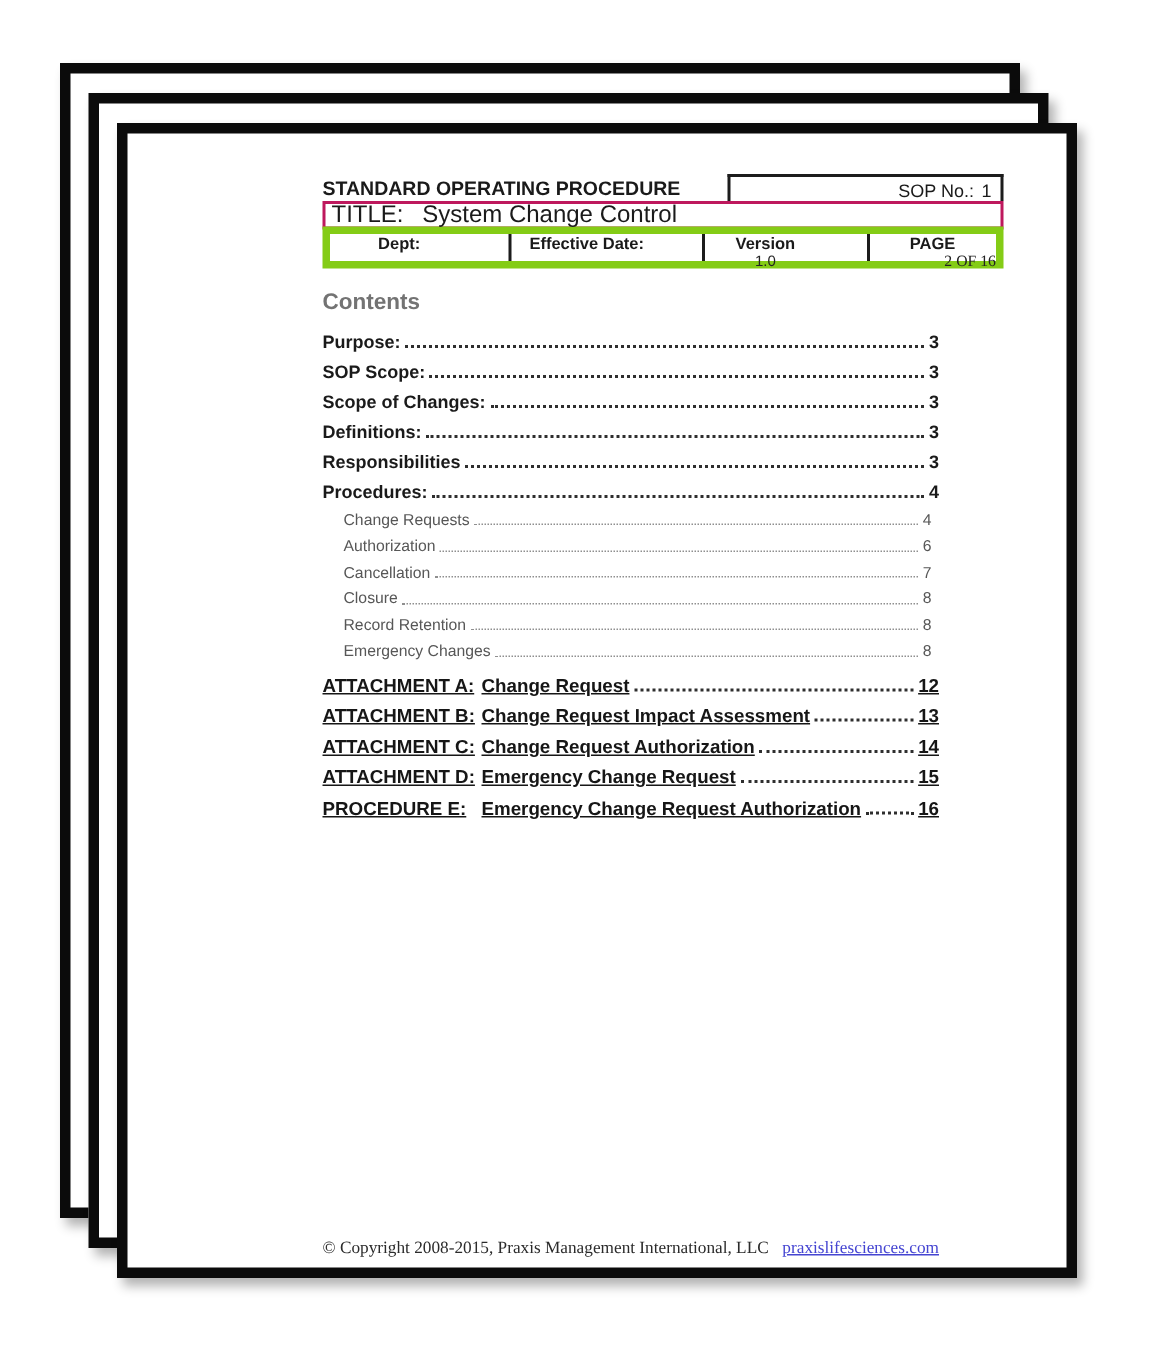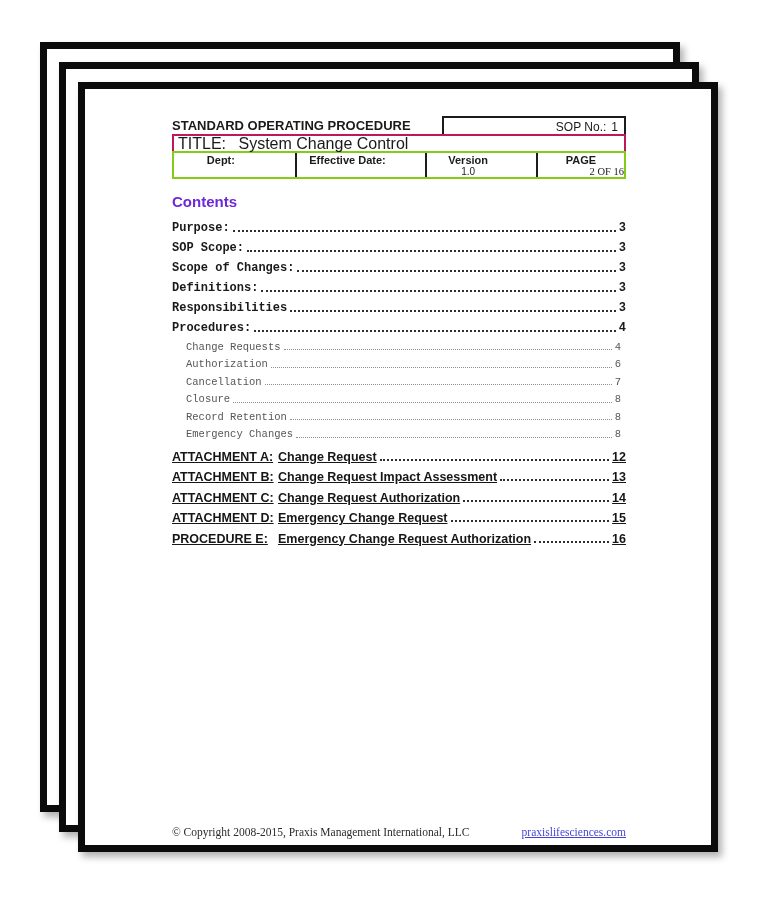--- a/index.html
+++ b/index.html
@@ -7,45 +7,45 @@
     position:relative; width:768px; height:898px; overflow:hidden;
     font-family:"Liberation Sans", sans-serif; color:#1a1a1a;
   }
   .page {
     position:absolute; width:640px; height:770px; box-sizing:border-box;
     background:#ffffff; border:7px solid #0b0b0b;
     box-shadow:4px 5px 7px rgba(0,0,0,0.30);
   }
   .page-back-2 { left:40px; top:42px; }
   .page-back-1 { left:59px; top:62px; }
-  .page-front  { left:78px; top:82px; }
+  .page-front  { left:78px; top:82px;padding-left:43px; }
   .content { position:relative; width:100%; height:100%; box-sizing:border-box; padding:27px 85px 0 87px; }
 
   
   .hdr { width:454px; }
   .hdr-row1 { display:flex; align-items:stretch; height:18px; }
   .doc-type { flex:1; font-size:13px; font-weight:bold; display:flex; align-items:flex-end; padding-bottom:1px; }
   .sop-box {
     width:184px; box-sizing:border-box; border:2px solid #1c1c1c; border-bottom:none;
     display:flex; justify-content:flex-end; align-items:flex-end; gap:5px;
     padding:1px 6px 0 0; font-size:12px;
   }
   .hdr-title { box-sizing:border-box; border:2px solid #be185d; font-size:16px; line-height:13px; padding:1px 0 1px 4px; }
   .hdr-title .title-value { margin-left:8px; }
-  .hdr-grid { display:flex; box-sizing:border-box; border:2px solid #84cc16; margin-top:-2px; height:28px; }
+  .hdr-grid { display:flex; box-sizing:border-box; border:5px solid #84cc16; margin-top:-2px; height:28px; }
   .hcell { box-sizing:border-box; text-align:center; padding-top:1px; }
   .hcell + .hcell { border-left:2px solid #1c1c1c;margin-left:27px; }
   .hcell-dept { width:25.5%; } .hcell-eff { width:28%; } .hcell-ver { width:22.7%; } .hcell-page { width:23.8%; }
   .cell-h { font-size:11px; font-weight:bold; line-height:12px; }
   .cell-v { font-size:10px; line-height:12px; height:12px; color:#222; }
   .serif { font-family:Liberation Serif, serif; font-size:10.5px;text-align:right; }
 
   
-  .toc-heading { font-size:15px; font-weight:bold; margin:14px 0 5px 0; color:#6d28d9; }
-  .toc-row { display:flex; align-items:flex-end;font-family:Liberation Mono, monospace; }
+  .toc-heading { font-size:15px; font-weight:bold; margin:14px 0 5px 0; color:#737373; }
+  .toc-row { display:flex; align-items:flex-end; }
   .toc-row.lvl1 { height:20px; font-size:12px; font-weight:bold; color:#1a1a1a; }
   .toc-row.lvl2 { height:17.5px; font-size:10.5px; font-weight:normal; color:#575757; padding-left:14px; padding-right:5px;justify-content:space-between; }
   .dots { flex:1; border-bottom:2px dotted #2e2e2e; margin:0 3px 3px 3px; min-width:10px; }
   .lvl2 .dots { border-bottom:1.5px dotted #8f8f8f; margin-bottom:2.5px; }
   .att-list { margin-top:3px; }
   .att-row { display:flex; align-items:flex-end; height:20.5px; font-size:12.5px; font-weight:bold; color:#161616;text-decoration:underline; }
   .att-label { flex:none; width:106px; }
 
   
   .footer {

